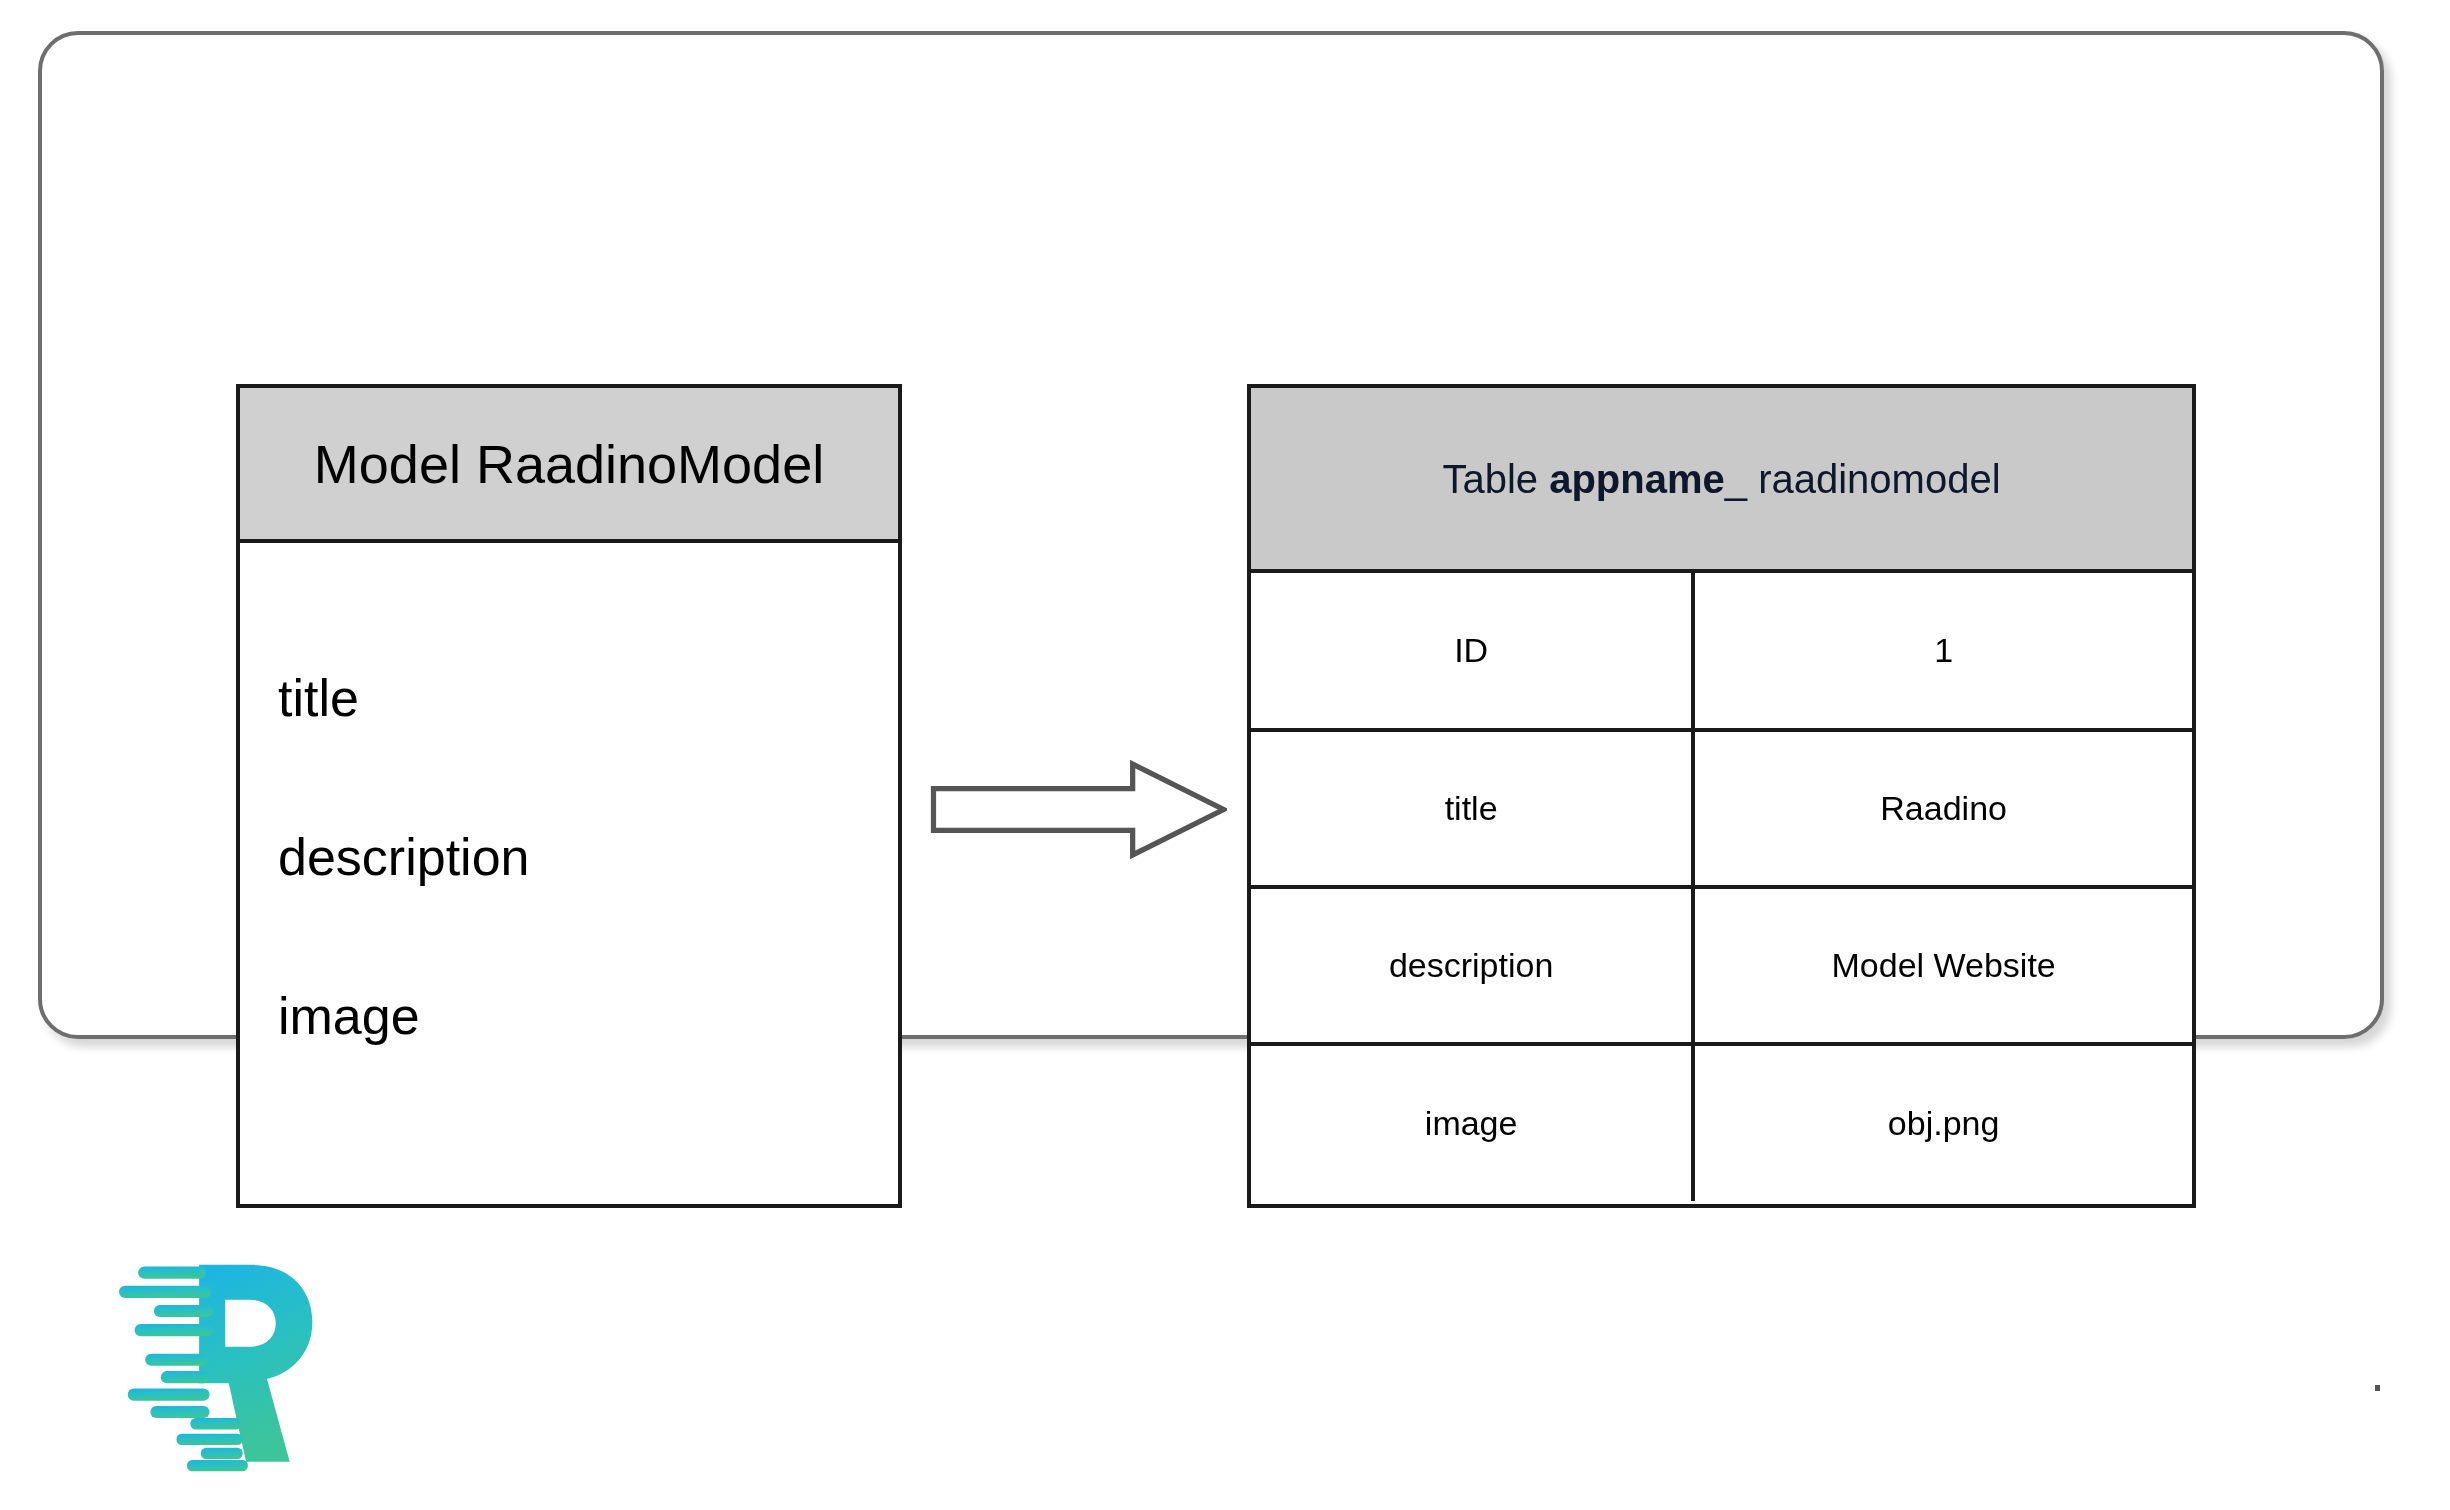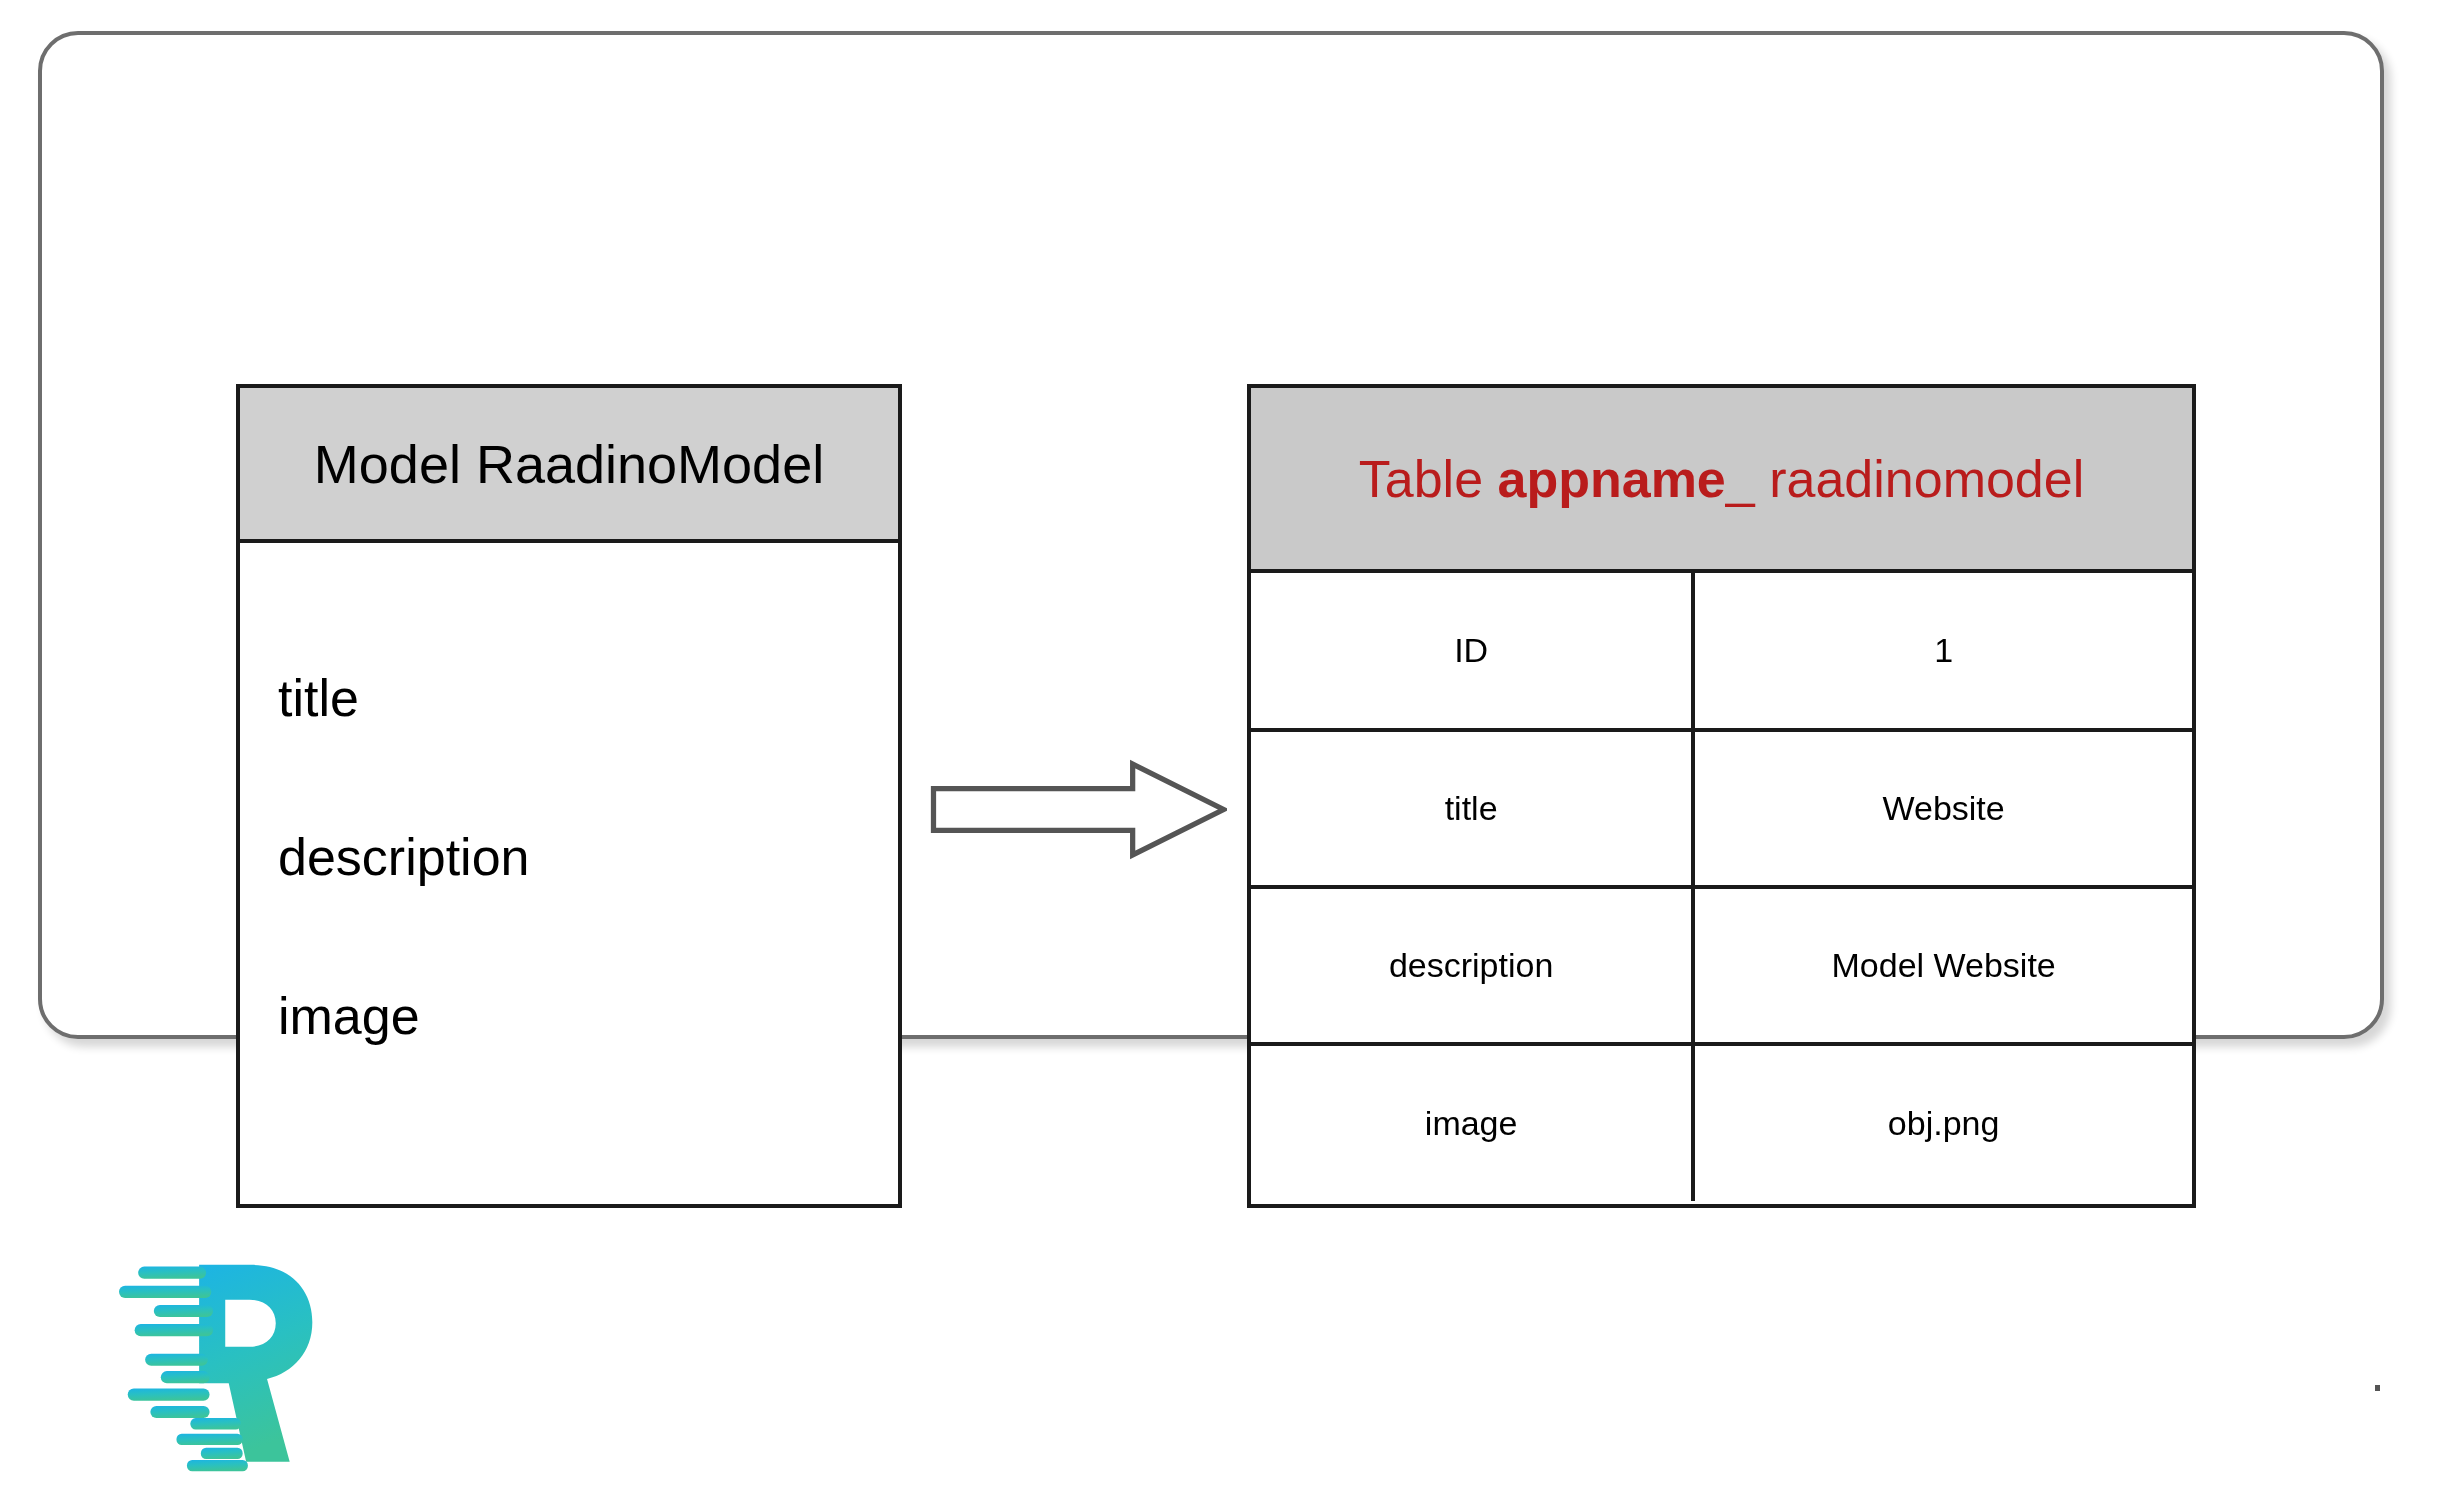--- a/index.html
+++ b/index.html
@@ -89,22 +89,22 @@
   #table-header {
     height: 185px;
     background: #c9c9c9;
     border-bottom: 4.4px solid #1a1a1a;
     display: flex;
     align-items: center;
     justify-content: center;
     box-sizing: border-box;
   }
   #table-header-title {
-    font-size: 52px;
-    color: #b91c1c;
+    font-size: 40px;
+    color: #0f172a;
     line-height: 1;
     white-space: nowrap;
   }
   #table-header-title .bold-part { font-weight: bold; }
 
   #table-rows {
     display: table;
     width: 100%;
     table-layout: fixed;
     border-collapse: collapse;
@@ -172,21 +172,21 @@
       </span>
     </div>
 
     <div id="table-rows">
       <div class="table-row">
         <div class="table-cell cell-field">ID</div>
         <div class="table-cell cell-value">1</div>
       </div>
       <div class="table-row">
         <div class="table-cell cell-field">title</div>
-        <div class="table-cell cell-value">Website</div>
+        <div class="table-cell cell-value">Raadino</div>
       </div>
       <div class="table-row">
         <div class="table-cell cell-field">description</div>
         <div class="table-cell cell-value">Model Website</div>
       </div>
       <div class="table-row">
         <div class="table-cell cell-field">image</div>
         <div class="table-cell cell-value">obj.png</div>
       </div>
     </div>

